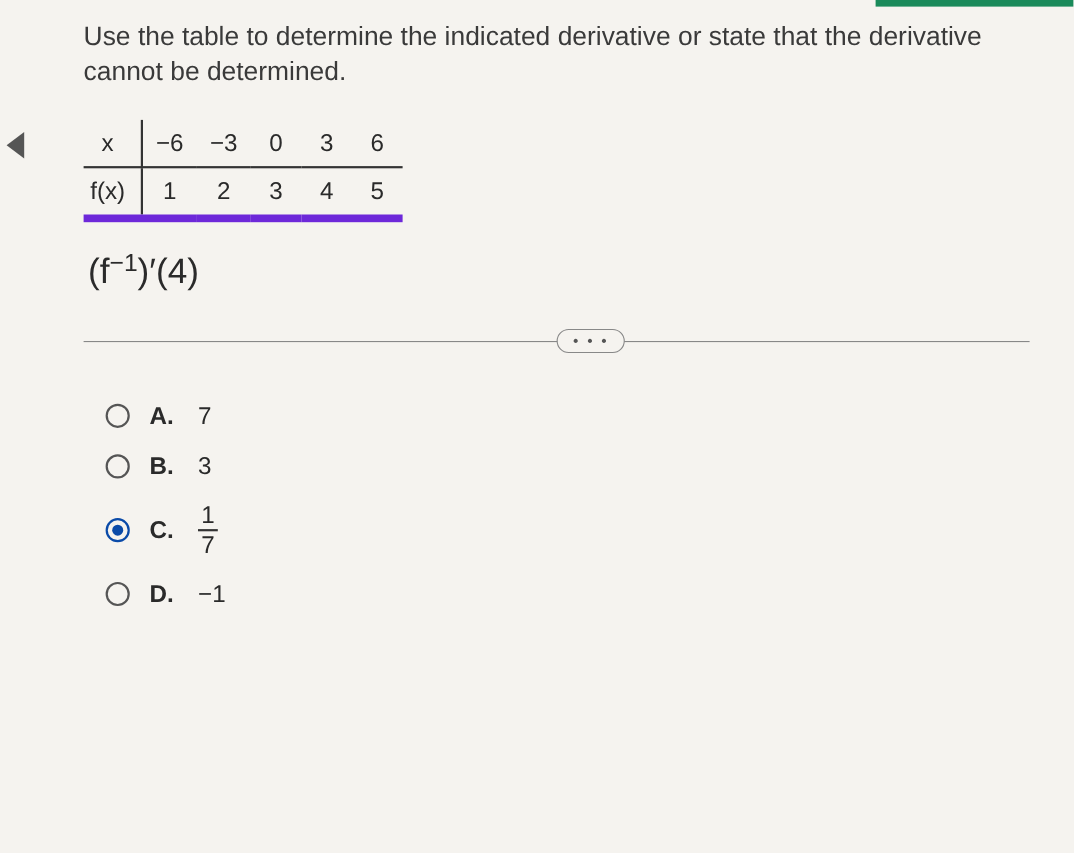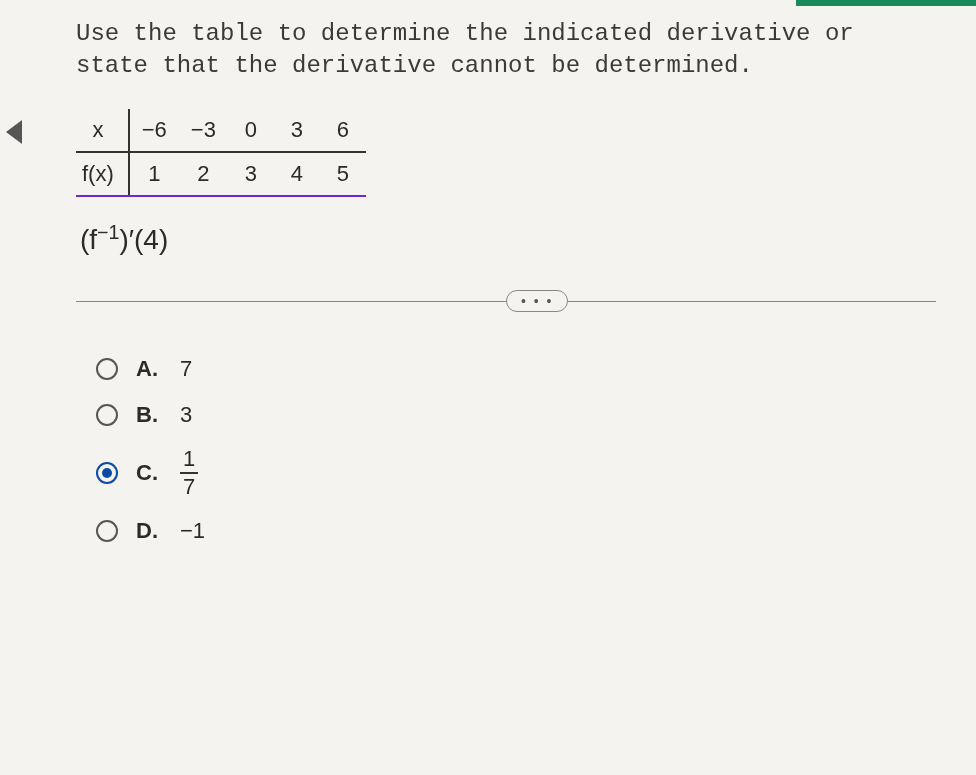--- a/index.html
+++ b/index.html
@@ -31,54 +31,53 @@
       height: 0;
       border-right: 16px solid #555;
       border-top: 12px solid transparent;
       border-bottom: 12px solid transparent;
     }
     .question-text {
       font-size: 24px;
       color: #3a3a3a;
       line-height: 1.35;
       margin-bottom: 26px;
-      font-family: Liberation Mono, monospace;
     }
     .data-table {
       border-collapse: collapse;
       font-size: 22px;
       margin-bottom: 24px;
     }
     .data-table td {
       padding: 8px 12px;
       text-align: center;
       min-width: 46px;
     }
     .data-table .hdr-cell {
       border-right: 2px solid #333;
       text-align: center;
       padding-right: 14px;
       padding-left: 6px;
     }
     .data-table .row-x td { border-bottom: 2px solid #333; }
-    .data-table .row-fx td { border-bottom: 2px solid #6d28d9; }
+    .data-table .row-fx td { border-bottom: 7px solid #6d28d9; }
     .frac {
       display: inline-flex;
       flex-direction: column;
       align-items: center;
       line-height: 1;
       vertical-align: middle;
     }
     .frac .num { padding: 0 3px 2px; }
     .frac .den {
       border-top: 2px solid #333;
       padding: 2px 3px 0;
     }
     .target-expr {
-      font-size: 28px;
+      font-size: 32px;
       margin: 0 0 30px 4px;
     }
     .sup { font-size: 0.7em; vertical-align: super; }
     .divider-row {
       position: relative;
       height: 30px;
       margin-bottom: 40px;
     }
     .divider-line {
       position: absolute;

